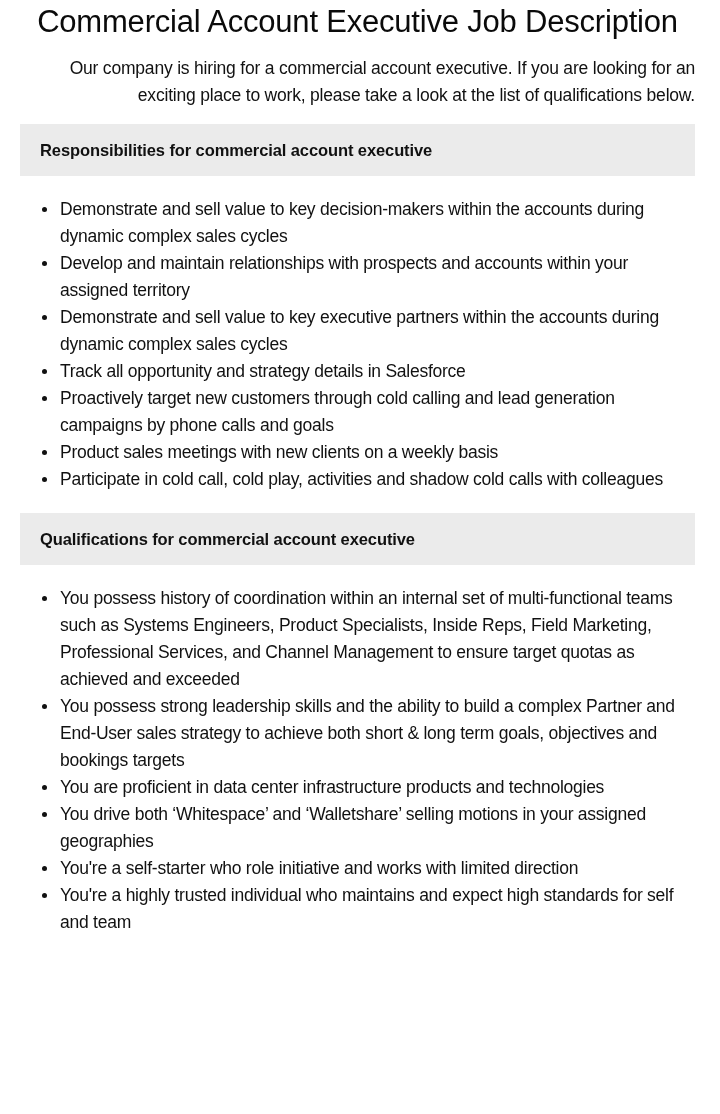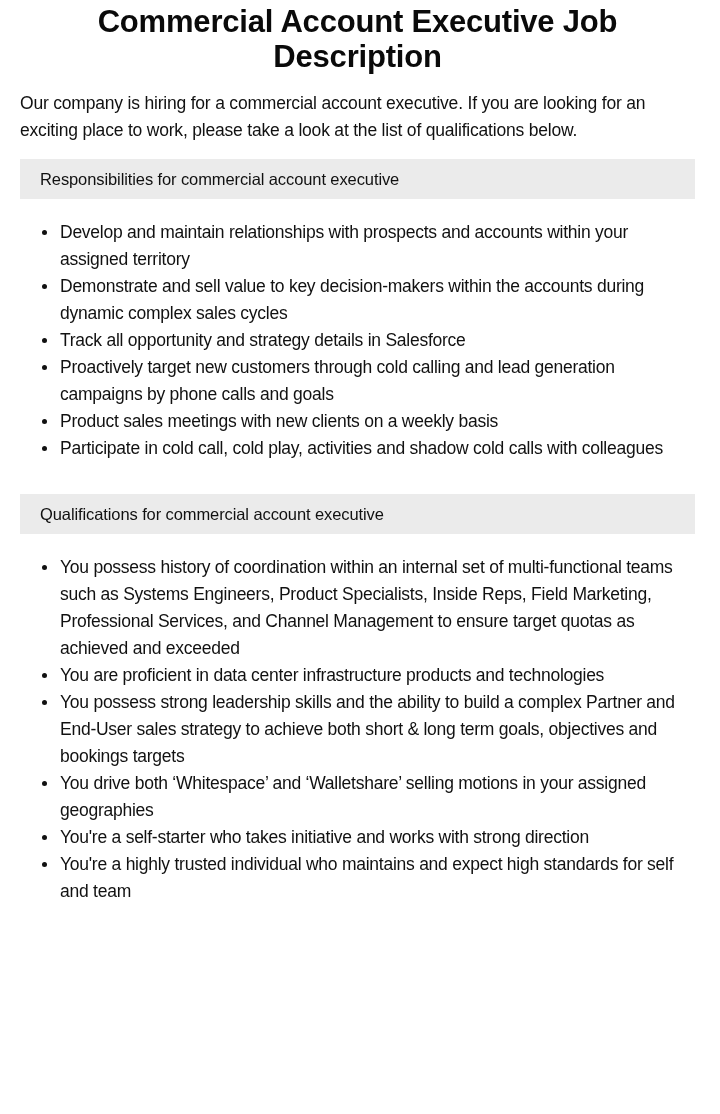--- a/index.html
+++ b/index.html
@@ -17,46 +17,47 @@
     .page {
       padding: 0 25px 0 20px;
       box-sizing: border-box;
       width: 720px;
     }
     .title {
       margin: 0;
       padding-top: 4px;
       font-size: 31px;
       line-height: 35px;
-      font-weight: bold;
+      font-weight: normal;
       text-align: center;
       letter-spacing: -0.2px;
       color: #0a0a0a;
     }
     .intro {
       margin: 16px 0 0 0;
       font-size: 17.5px;
       line-height: 27px;
       letter-spacing: -0.2px;
+      text-align: right;
     }
     .section-header {
       margin-top: 15px;
       background: #ebebeb;
-      height: 40px;
+      height: 52px;
       box-sizing: border-box;
       padding: 0 20px;
       display: flex;
       align-items: center;
       font-size: 16.5px;
-      font-weight: normal;
+      font-weight: bold;
       letter-spacing: -0.1px;
       color: #111111;
     }
     .section-header.second {
-      margin-top: 32px;
+      margin-top: 20px;
     }
     ul.items {
       list-style: none;
       margin: 20px 0 0 0;
       padding: 0;
     }
     ul.items li {
       position: relative;
       padding-left: 40px;
       font-size: 17.5px;
@@ -75,30 +76,31 @@
   </style>
 </head>
 <body>
 
 <div class="page">
   <h1 class="title">Commercial Account Executive Job Description</h1>
   <p class="intro">Our company is hiring for a commercial account executive. If you are looking for an exciting place to work, please take a look at the list of qualifications below.</p>
 
   <div class="section-header">Responsibilities for commercial account executive</div>
   <ul class="items">
+    <li><span class="bullet"></span><span>Demonstrate and sell value to key decision-makers within the accounts during dynamic complex sales cycles</span></li>
     <li><span class="bullet"></span><span>Develop and maintain relationships with prospects and accounts within your assigned territory</span></li>
-    <li><span class="bullet"></span><span>Demonstrate and sell value to key decision-makers within the accounts during dynamic complex sales cycles</span></li>
+    <li><span class="bullet"></span><span>Demonstrate and sell value to key executive partners within the accounts during dynamic complex sales cycles</span></li>
     <li><span class="bullet"></span><span>Track all opportunity and strategy details in Salesforce</span></li>
     <li><span class="bullet"></span><span>Proactively target new customers through cold calling and lead generation campaigns by phone calls and goals</span></li>
     <li><span class="bullet"></span><span>Product sales meetings with new clients on a weekly basis</span></li>
     <li><span class="bullet"></span><span>Participate in cold call, cold play, activities and shadow cold calls with colleagues</span></li>
   </ul>
 
   <div class="section-header second">Qualifications for commercial account executive</div>
   <ul class="items">
     <li><span class="bullet"></span><span>You possess history of coordination within an internal set of multi-functional teams such as Systems Engineers, Product Specialists, Inside Reps, Field Marketing, Professional Services, and Channel Management to ensure target quotas as achieved and exceeded</span></li>
+    <li><span class="bullet"></span><span>You possess strong leadership skills and the ability to build a complex Partner and End-User sales strategy to achieve both short &amp; long term goals, objectives and bookings targets</span></li>
     <li><span class="bullet"></span><span>You are proficient in data center infrastructure products and technologies</span></li>
-    <li><span class="bullet"></span><span>You possess strong leadership skills and the ability to build a complex Partner and End-User sales strategy to achieve both short &amp; long term goals, objectives and bookings targets</span></li>
     <li><span class="bullet"></span><span>You drive both ‘Whitespace’ and ‘Walletshare’ selling motions in your assigned geographies</span></li>
-    <li><span class="bullet"></span><span>You're a self-starter who takes initiative and works with strong direction</span></li>
+    <li><span class="bullet"></span><span>You're a self-starter who role initiative and works with limited direction</span></li>
     <li><span class="bullet"></span><span>You're a highly trusted individual who maintains and expect high standards for self and team</span></li>
   </ul>
 </div>
 
 </body></html>

